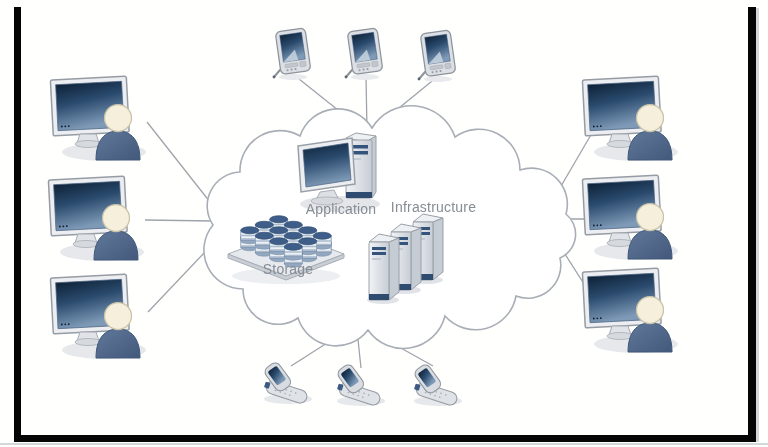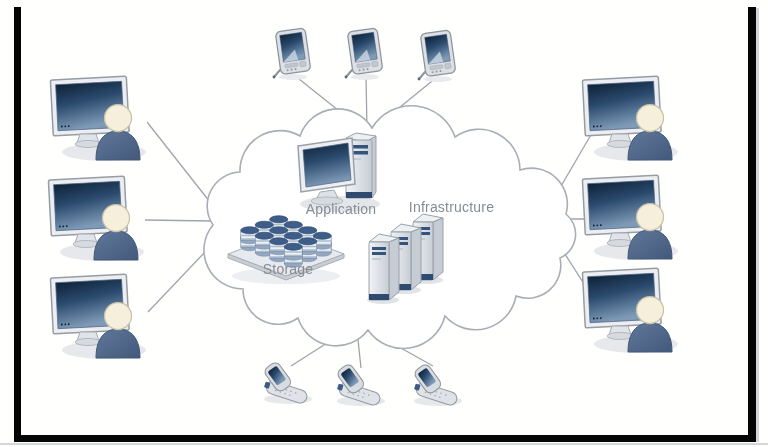--- a/index.html
+++ b/index.html
@@ -13,21 +13,21 @@
   .bar-right{left:748px;top:7px;width:8px;height:435px;}
   .bar-bottom{left:14px;top:435px;width:742px;height:7px;}
   .edge-under{position:absolute;left:0;top:443px;width:768px;height:2px;background:#c6c9cd;opacity:.75;}
   .edge-right{position:absolute;left:756px;top:8px;width:3px;height:434px;background:#b7bbc0;opacity:.6;}
   svg.scene{position:absolute;left:0;top:0;}
   .lbl{
     position:absolute;transform:translateX(-50%);
     font-size:14px;line-height:10px;color:#868c95;letter-spacing:.2px;white-space:nowrap;
   }
   .lbl-application{left:341px;top:204px;}
-  .lbl-infrastructure{left:446px;top:202px;padding-left:11px;}
+  .lbl-infrastructure{left:428px;top:202px;padding-left:11px;}
   .lbl-storage{left:288px;top:264px;}
 </style>
 </head>
 <body>
 
 <div class="stage">
 
   <svg class="scene" width="768" height="447" viewBox="0 0 768 447">
     <defs>
       <linearGradient id="gScreen" x1="0" y1="0" x2="0.25" y2="1">

